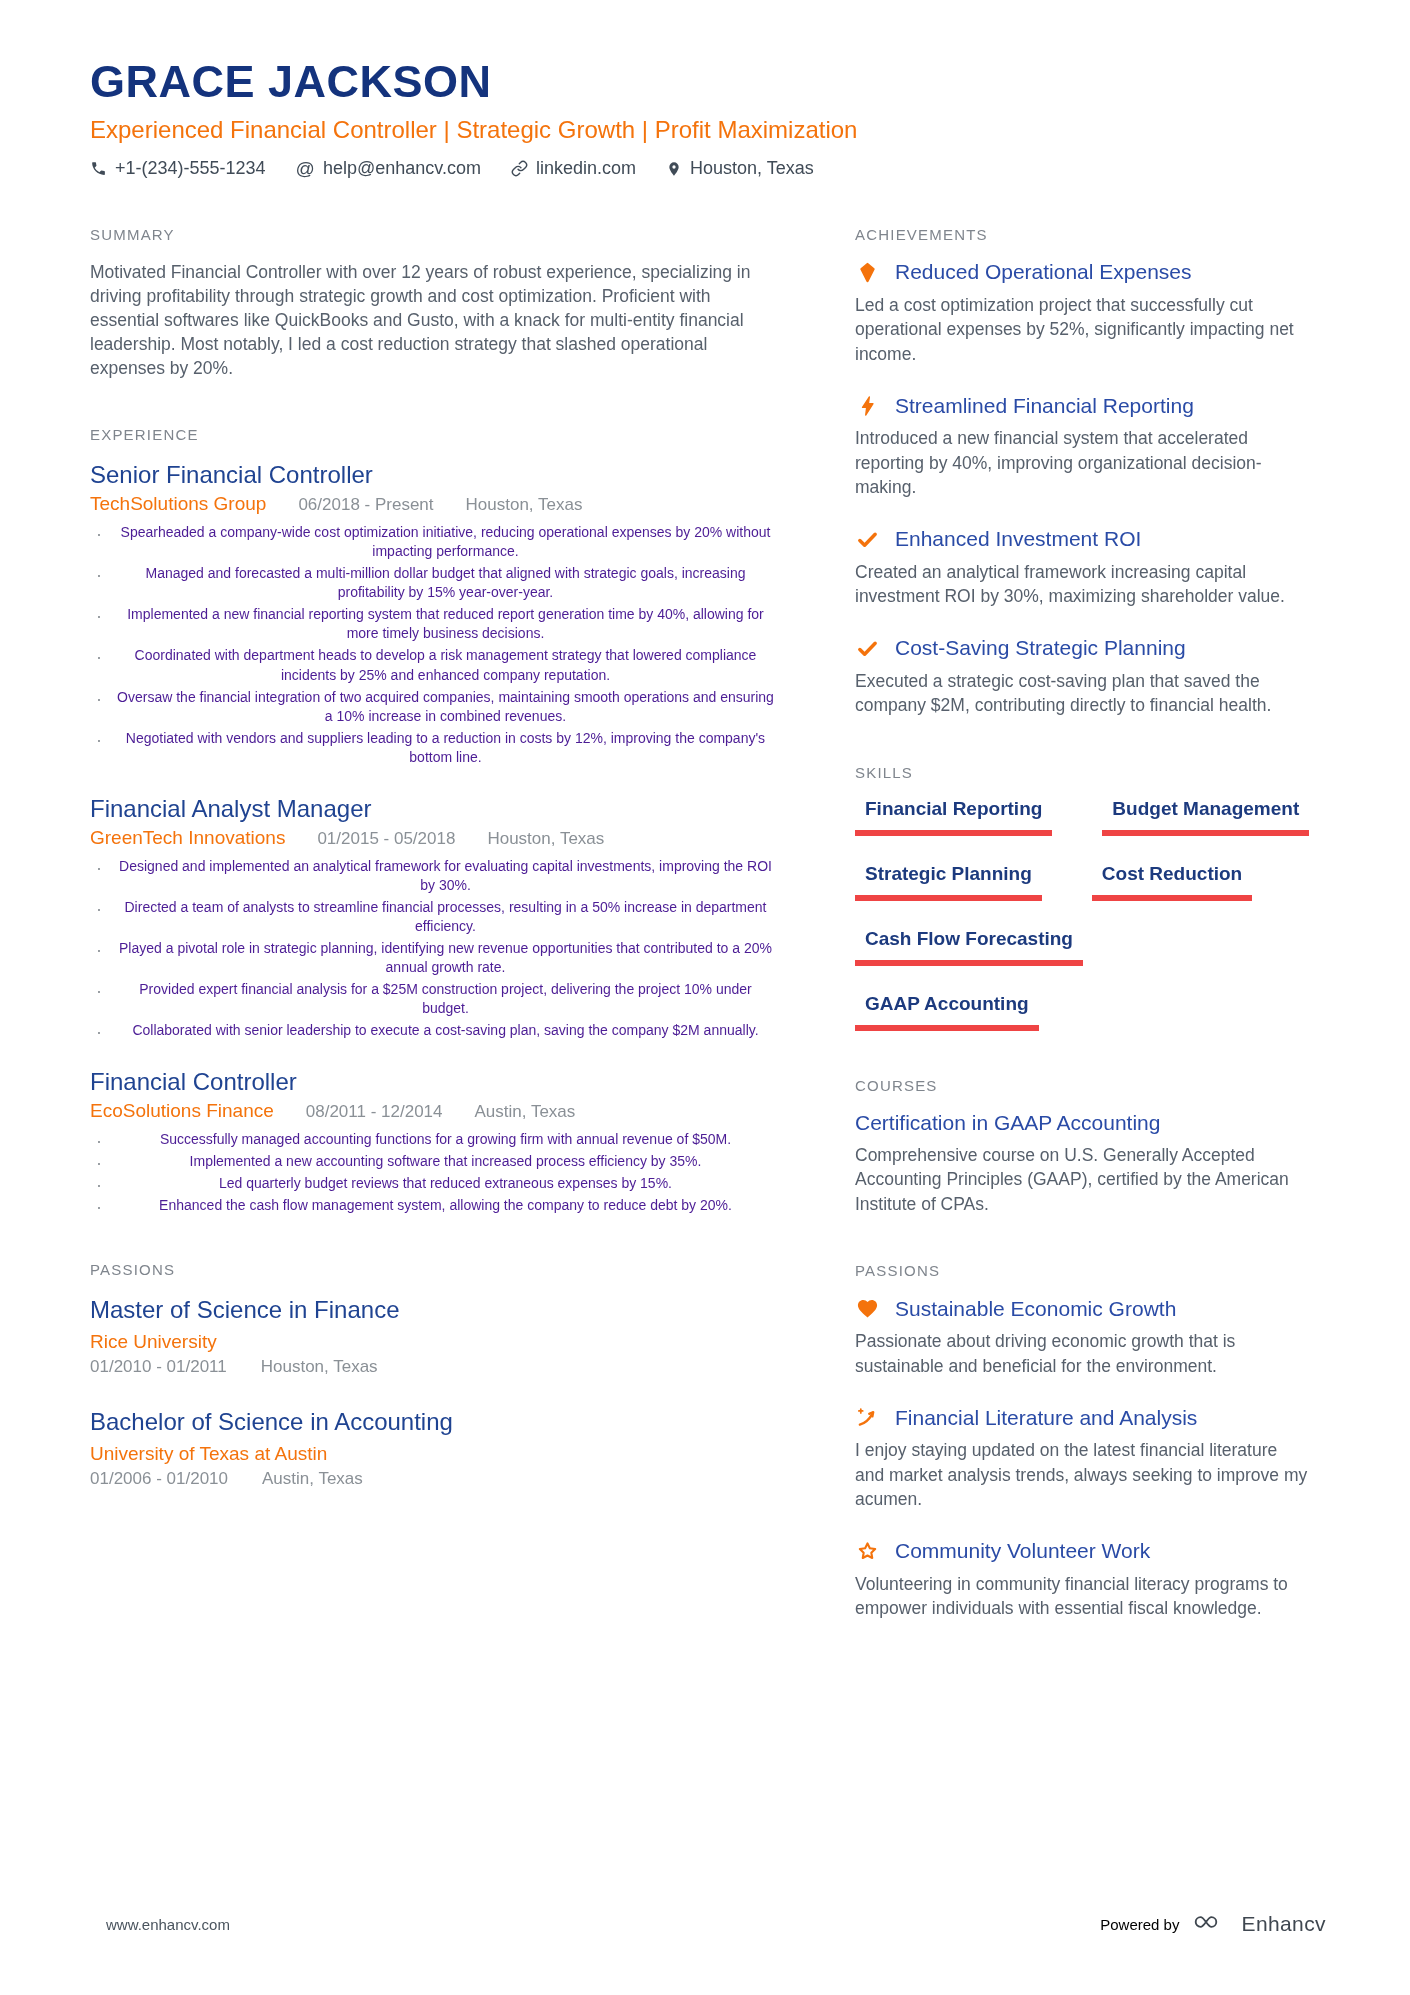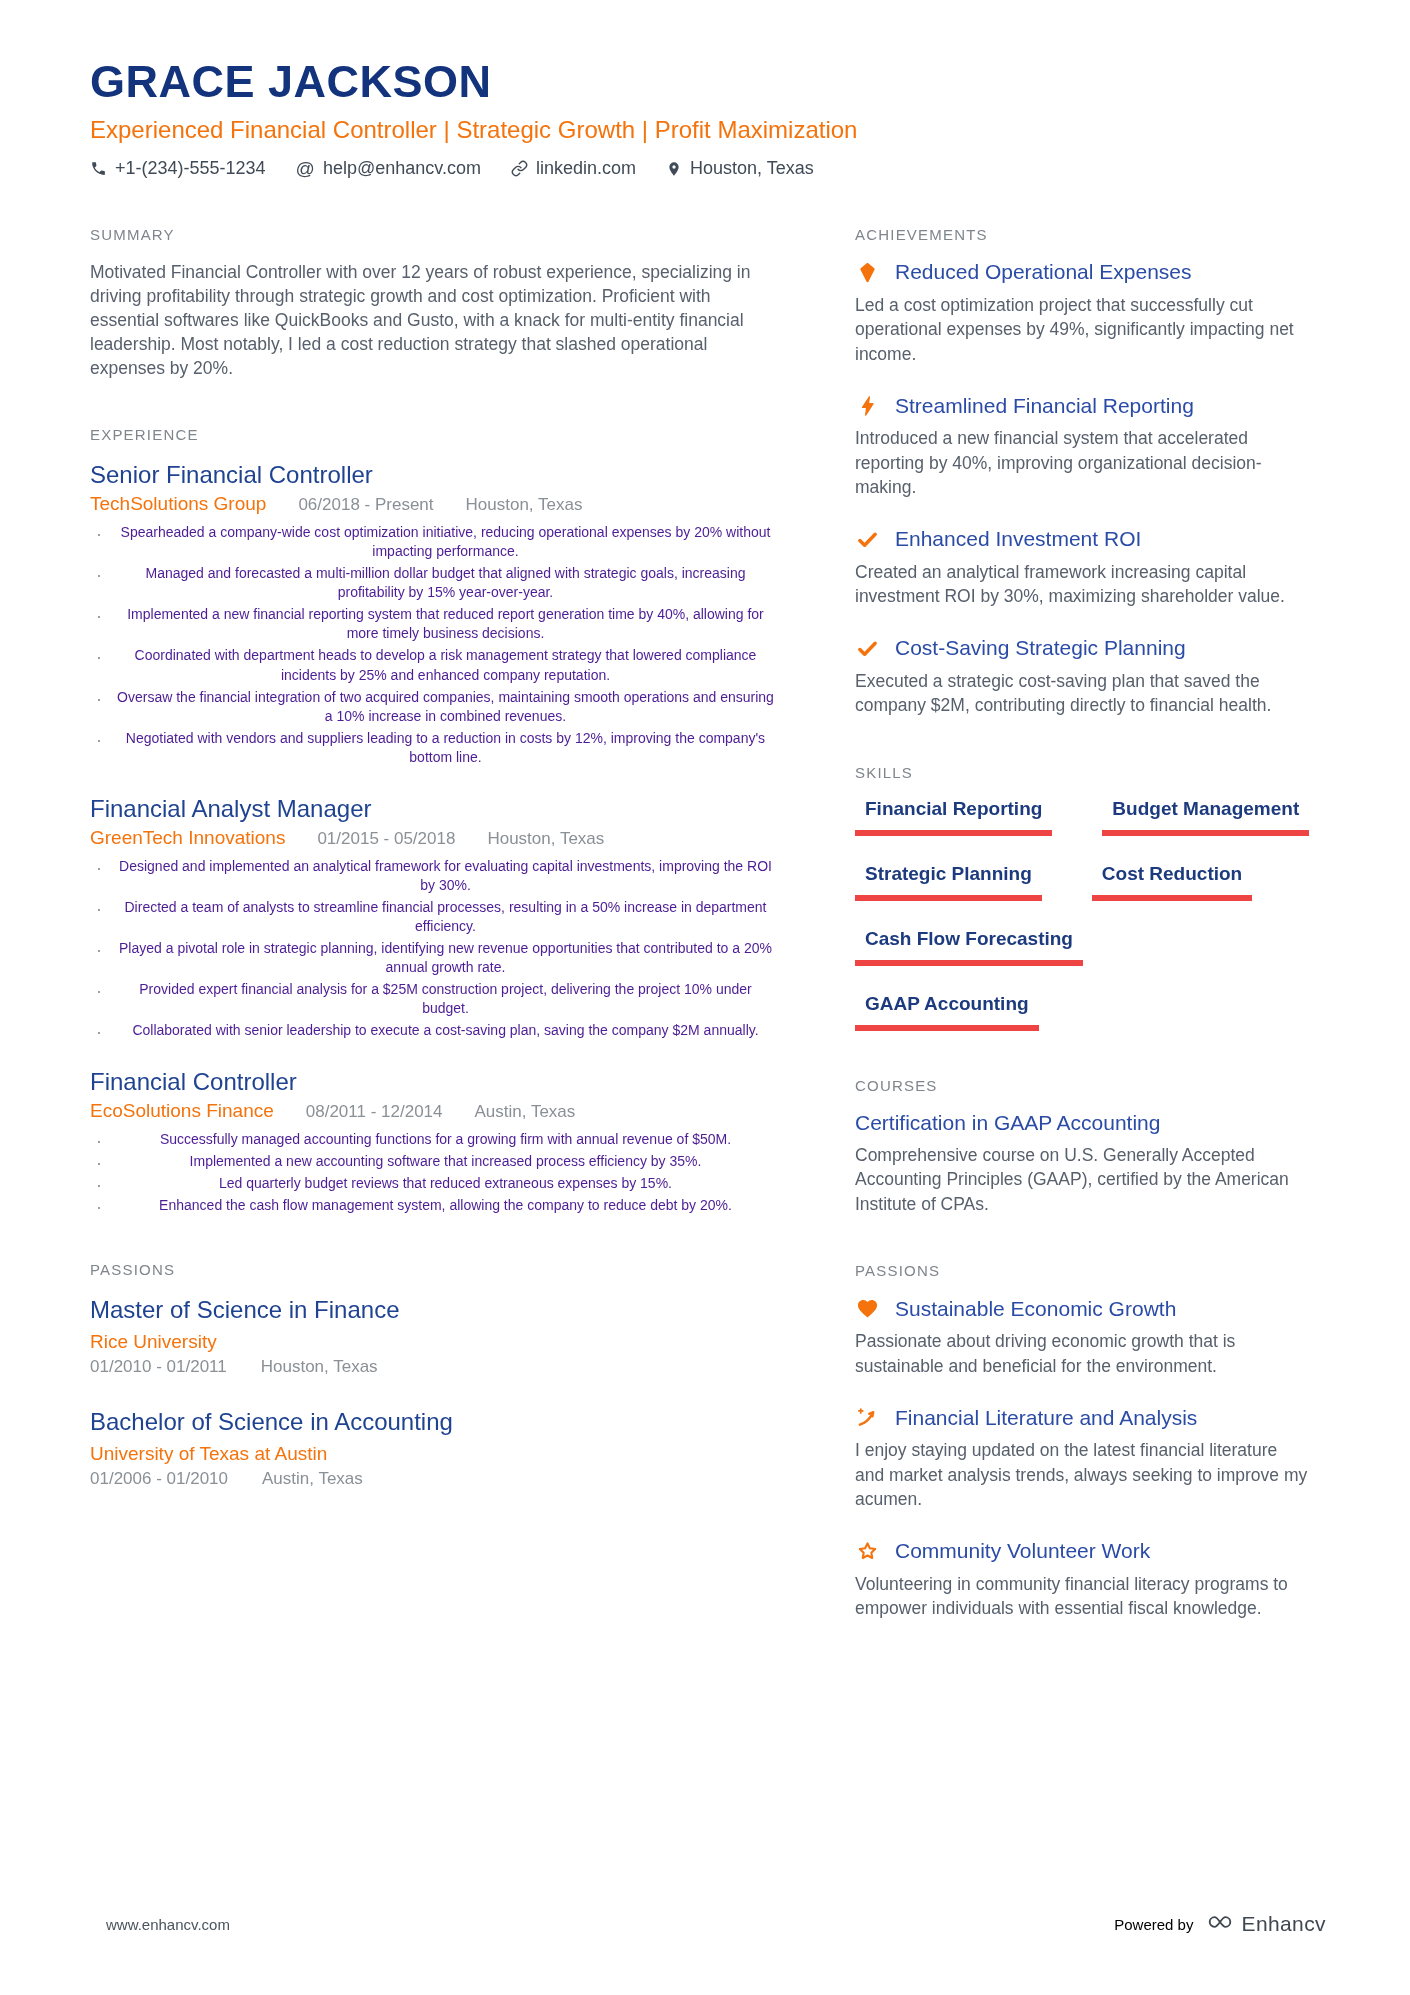--- a/index.html
+++ b/index.html
@@ -71,21 +71,21 @@
 
   
   .footer {
     position:absolute; left:16px; bottom:0; width:100%;
     padding:0 100px 56px 90px;
     display:flex; justify-content:space-between; align-items:center;
   }
   .site { font-size:15px; color:#4a545e; }
   .powered { display:flex; align-items:center; gap:10px; }
   .powered-label { font-size:15px; color:#000000; }
-  .brand-row { display:flex; align-items:center; gap:4px; }
+  .brand-row { display:flex; align-items:center; gap:18px; }
   .brand-name { font-size:21px; color:#3f4750; letter-spacing:.4px; }
 </style>
 </head>
 <body>
 
 <div class="page">
 
   <header>
     <h1 class="name">GRACE JACKSON</h1>
     <div class="headline">Experienced Financial Controller | Strategic Growth | Profit Maximization</div>
@@ -213,21 +213,21 @@
 
         <div class="r-item">
           <div class="r-head">
             <span class="icon">
               <svg width="23" height="23" viewBox="0 0 24 24" fill="#f4730c" stroke="#f4730c" stroke-width="2.5" stroke-linejoin="round">
                   <path d="M12 3.2 18.3 8.4 12 20.8 5.7 8.4z"></path>
                 </svg>
             </span>
             <h3 class="r-title">Reduced Operational Expenses</h3>
           </div>
-          <p class="r-text">Led a cost optimization project that successfully cut operational expenses by 49%, significantly impacting net income.</p>
+          <p class="r-text">Led a cost optimization project that successfully cut operational expenses by 52%, significantly impacting net income.</p>
         </div>
 
         <div class="r-item">
           <div class="r-head">
             <span class="icon">
               <svg width="22" height="22" viewBox="0 0 24 24" fill="#f4730c" stroke="#f4730c" stroke-width="1.4" stroke-linejoin="round">
                   <path d="M13.5 2 6 13.5h4.5L9.5 22l8-12.5h-5z"></path>
                 </svg>
             </span>
             <h3 class="r-title">Streamlined Financial Reporting</h3>

